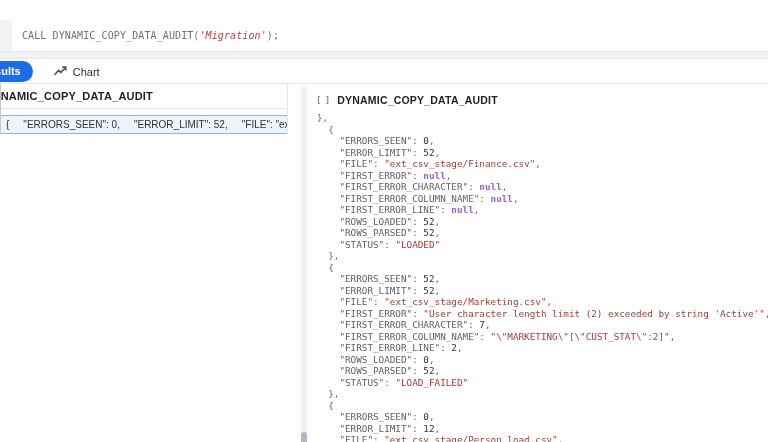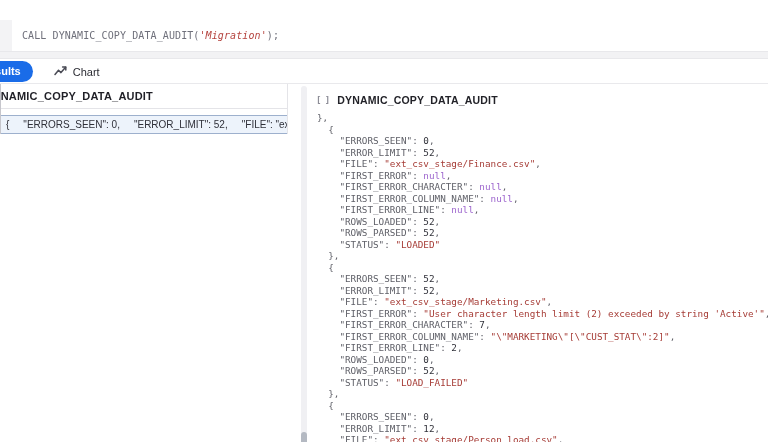--- a/index.html
+++ b/index.html
@@ -56,21 +56,21 @@
                  color:#8d8d97;letter-spacing:-1px;}
   .detail-title{font-size:10.5px;font-weight:700;color:#222228;letter-spacing:.2px;}
   #json-view{position:absolute;left:17px;top:28px;right:0;bottom:0;margin:0;overflow:hidden;
              font-family:"DejaVu Sans Mono",monospace;font-size:9.3px;line-height:11.5px;
              white-space:pre;}
   .jl{height:11.5px;}
   .j-p{color:#5f6068;}
   .j-key{color:#5f6068;}
   .j-num{color:#31323a;}
   .j-str{color:#a63c36;}
-  .j-null{color:#9c64cd;}
+  .j-null{color:#9c64cd;font-weight:bold;}
 </style>
 </head>
 <body>
 
 <div class="app">
 
   <div class="editor-bar">
     <div class="gutter"></div>
     <div class="sql-line"><span>CALL DYNAMIC_COPY_DATA_AUDIT(</span><span class="sql-str">'Migration'</span><span>);</span></div>
   </div>

